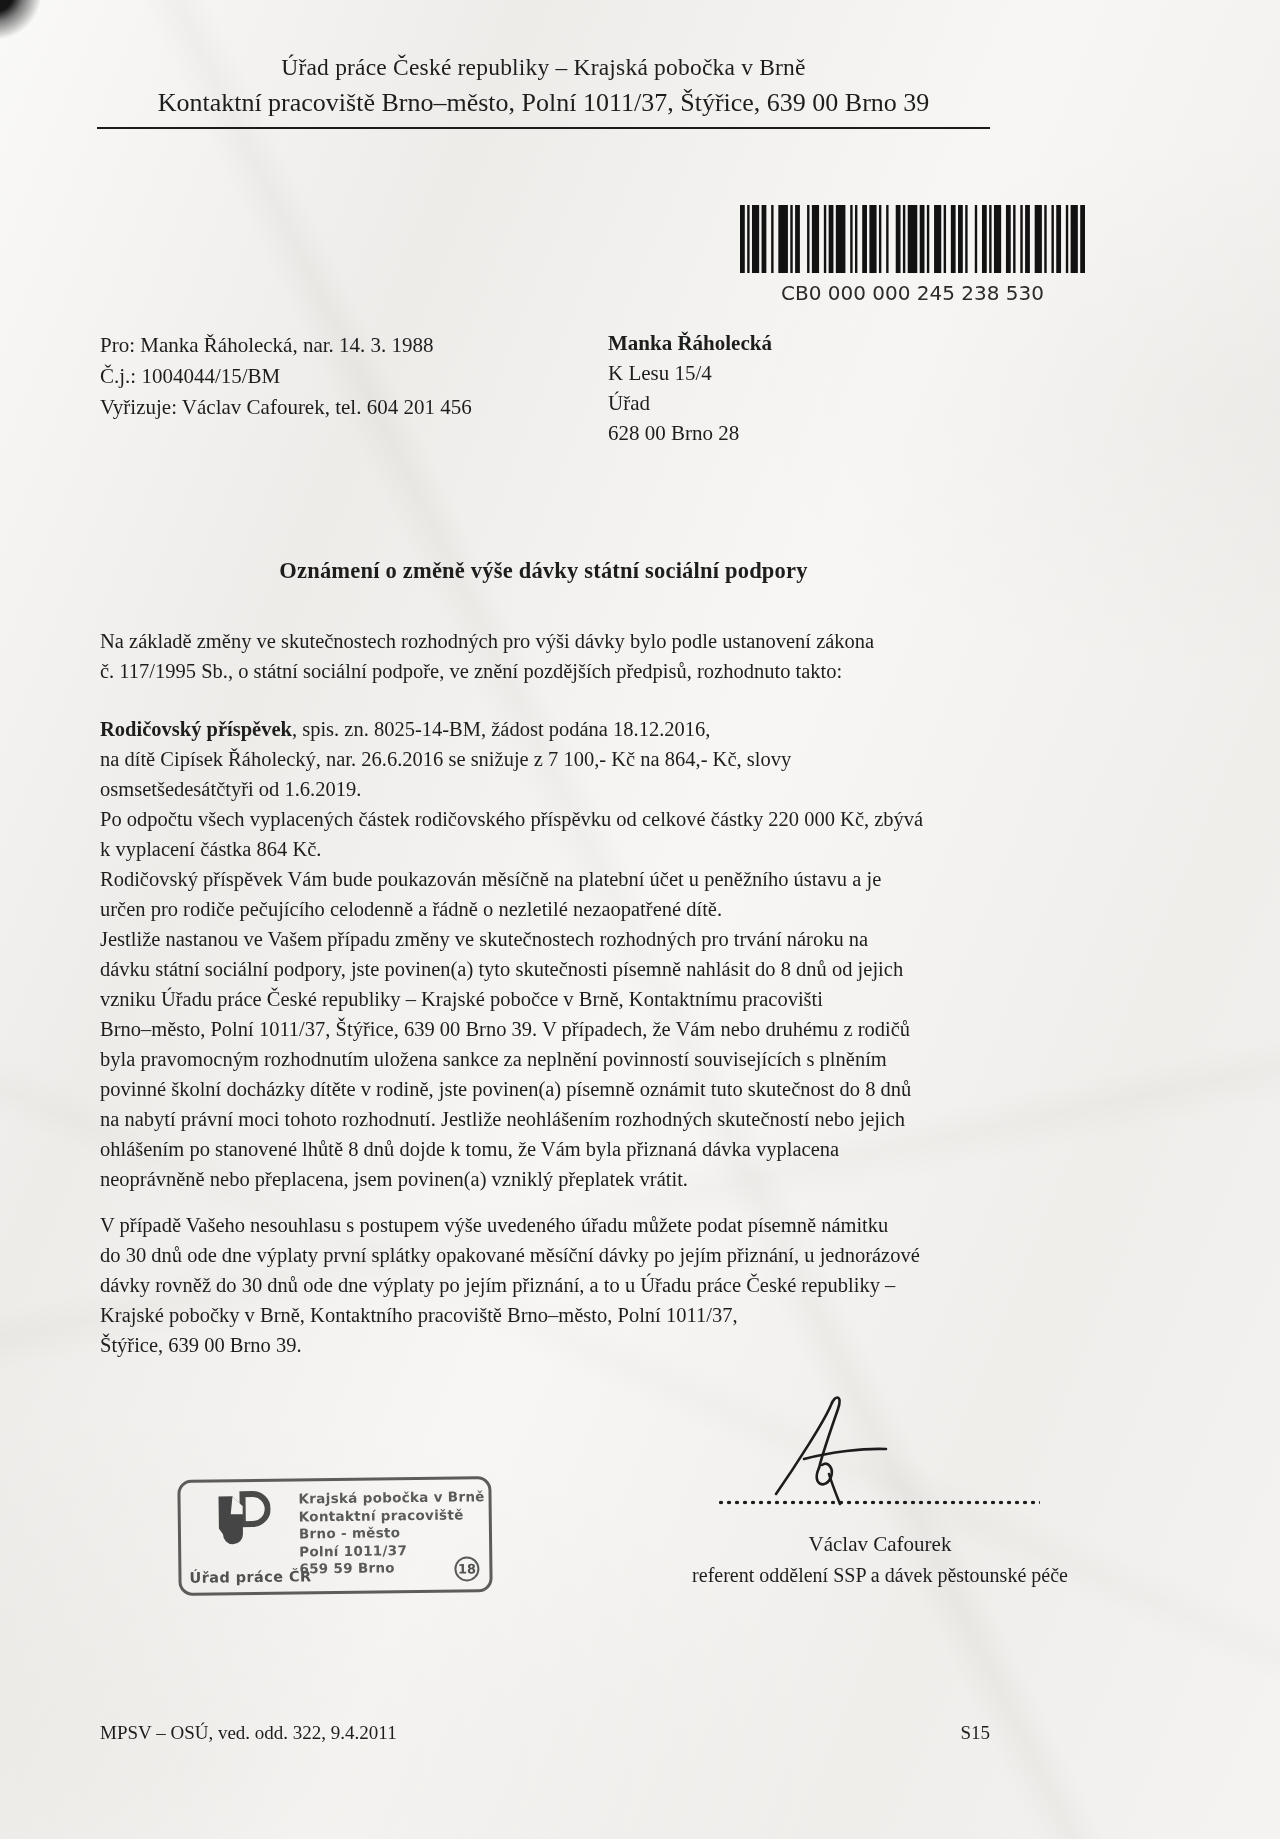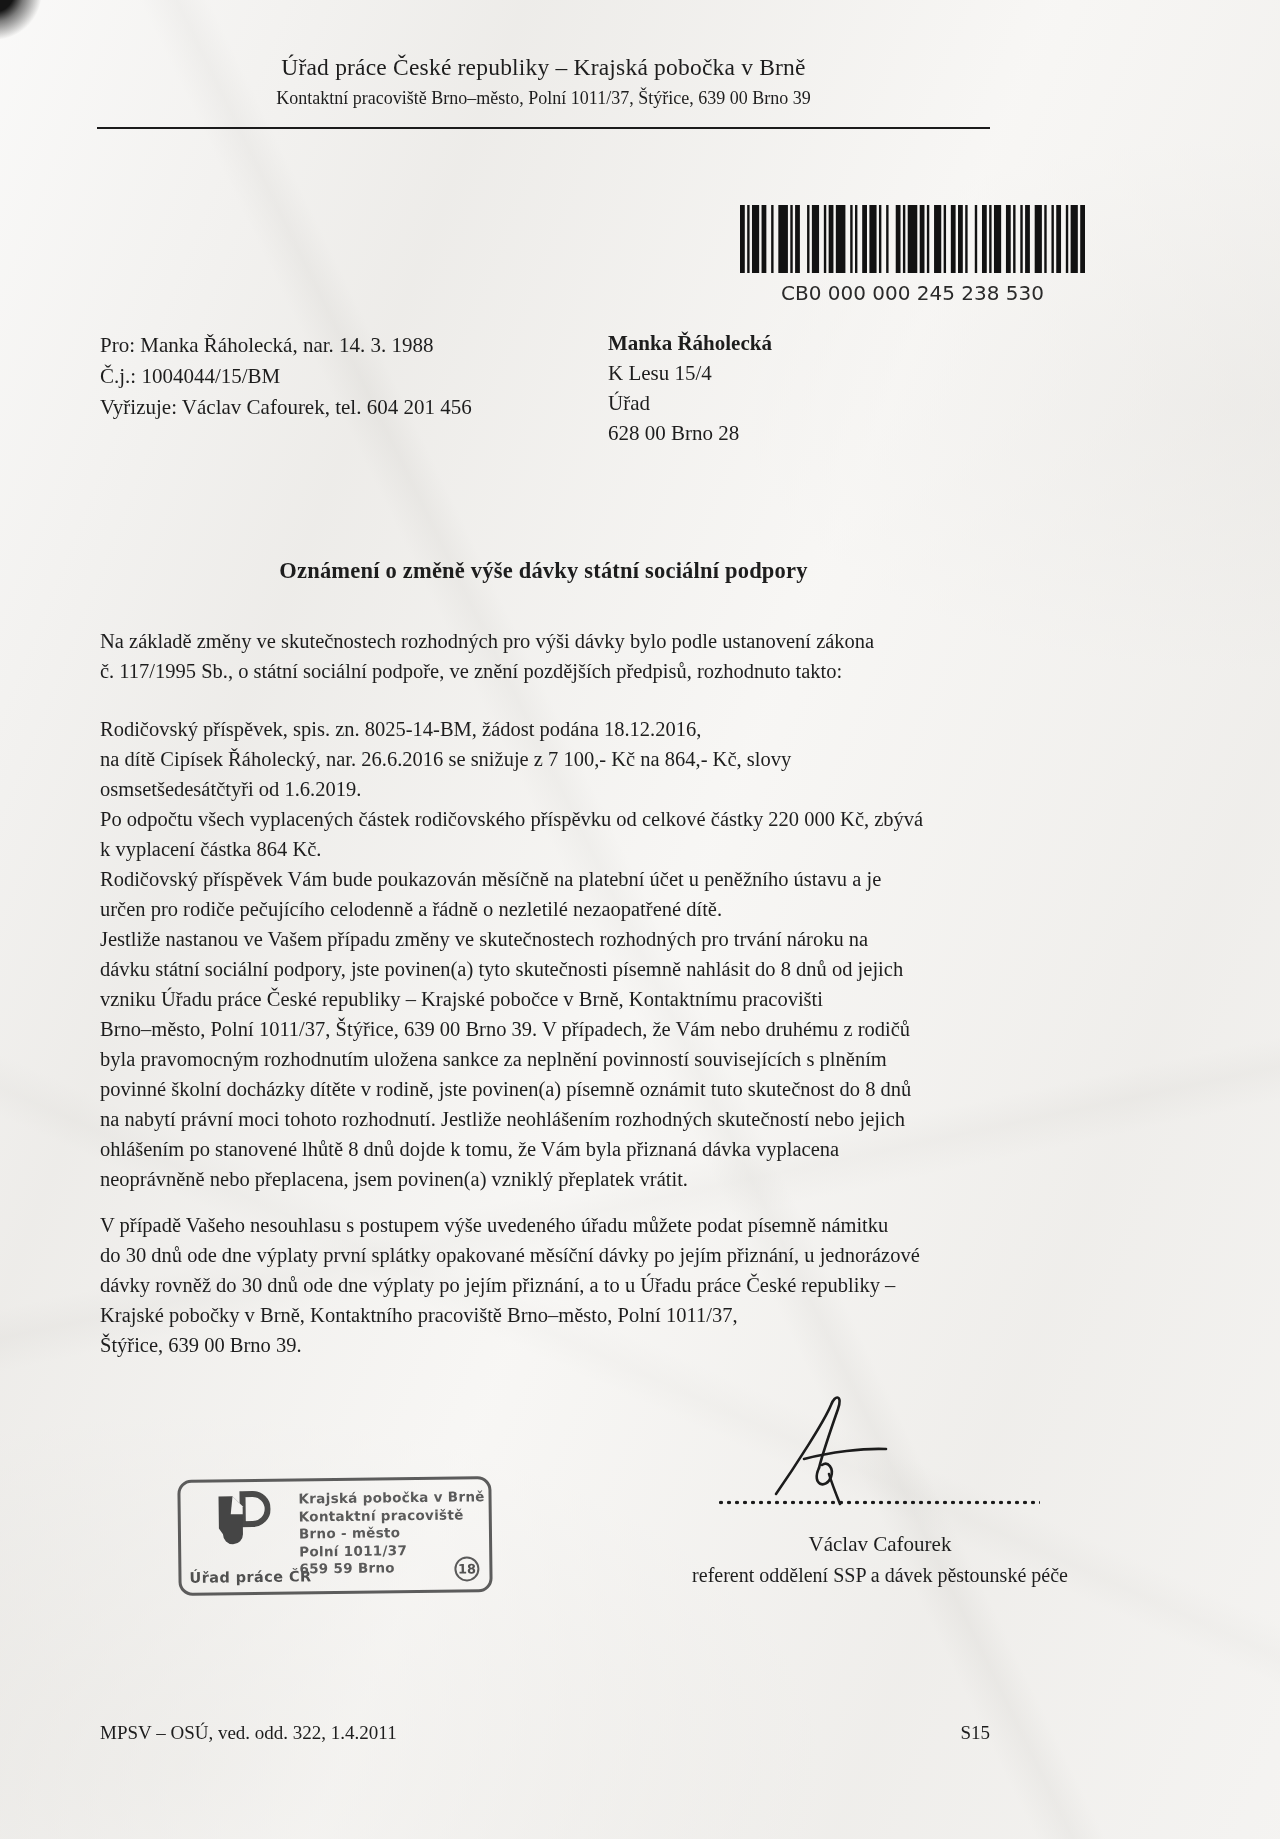--- a/index.html
+++ b/index.html
@@ -12,38 +12,38 @@
       linear-gradient(112deg, rgba(255,255,255,.55) 0%, rgba(229,227,223,.40) 26%, rgba(251,250,248,.55) 52%, rgba(233,231,227,.38) 78%, rgba(246,245,243,.5) 100%),
       linear-gradient(64deg, transparent 47.6%, rgba(188,186,181,.22) 49.3%, transparent 50.8%),
       linear-gradient(168deg, transparent 62%, rgba(196,194,189,.18) 63.4%, transparent 65%),
       linear-gradient(24deg, transparent 30%, rgba(201,199,194,.16) 31.2%, transparent 32.6%),
       radial-gradient(ellipse 900px 500px at 15% 96%, rgba(210,208,203,.35), transparent 70%),
       radial-gradient(ellipse 700px 380px at 96% 22%, rgba(216,214,210,.30), transparent 70%);
   }
   .abs{position:absolute;}
 
   .header-title{left:97px;top:54px;width:893px;text-align:center;font-size:23.5px;font-weight:normal;letter-spacing:.2px;}
-  .header-subtitle{left:97px;top:88px;width:893px;text-align:center;font-size:18px;}
+  .header-subtitle{left:97px;top:88px;width:893px;text-align:center;font-size:26px;}
   .header-rule{left:97px;top:127px;width:893px;height:2px;background:#1b1b1b;}
 
   .barcode-wrap{left:740px;top:205px;width:345px;}
   .barcode-wrap svg{display:block;width:345px;height:68px;}
   .barcode-label{margin-top:8px;text-align:center;font-size:20px;color:#2a2a2a;font-family:"DejaVu Sans", sans-serif;}
 
   .sender{left:100px;top:330px;font-size:21px;line-height:31px;}
   .recipient{left:608px;top:328px;font-size:21px;line-height:30px;}
   .recipient .name{font-weight:bold;}
 
   .doc-title{left:97px;top:558px;width:893px;text-align:center;font-size:22.5px;font-weight:bold;letter-spacing:.2px;}
 
   .para{left:100px;width:1000px;font-size:20.5px;line-height:30px;white-space:pre-line;}
   .p1{top:626px;}
   .p2{top:714px;}
   .p3{top:1210px;}
-  .bold{font-weight:normal;margin-top:14px;}
+  .bold{font-weight:bold;margin-top:14px;}
 
   .signature-svg{left:768px;top:1392px;}
   .dotted-line{left:718px;top:1500px;width:322px;height:5px;
     background-image:radial-gradient(circle at 3px 2.5px, #1c1c1c 1.7px, rgba(28,28,28,0) 2.1px);
     background-size:8px 5px;background-repeat:repeat-x;}
   .sig-name{left:620px;top:1532px;width:520px;text-align:center;font-size:21px;}
   .sig-role{left:620px;top:1564px;width:520px;text-align:center;font-size:20px;}
 
   .stamp{left:178px;top:1478px;width:308px;height:110px;border:3px solid #4c4c4c;border-radius:14px;
     transform:rotate(-.7deg);opacity:.9;color:#484848;}
@@ -182,16 +182,16 @@
         <div>Krajská pobočka v Brně</div>
         <div>Kontaktní pracoviště</div>
         <div>Brno - město</div>
         <div>Polní 1011/37</div>
         <div>659 59 Brno</div>
       </div>
       <div class="stamp-num">18</div>
     </div>
   </div>
 
-  <div class="abs footer-left">MPSV – OSÚ, ved. odd. 322, 1.4.2011</div>
+  <div class="abs footer-left">MPSV – OSÚ, ved. odd. 322, 9.4.2011</div>
   <div class="abs footer-right">S15</div>
 
 </div>
 
 </body></html>

